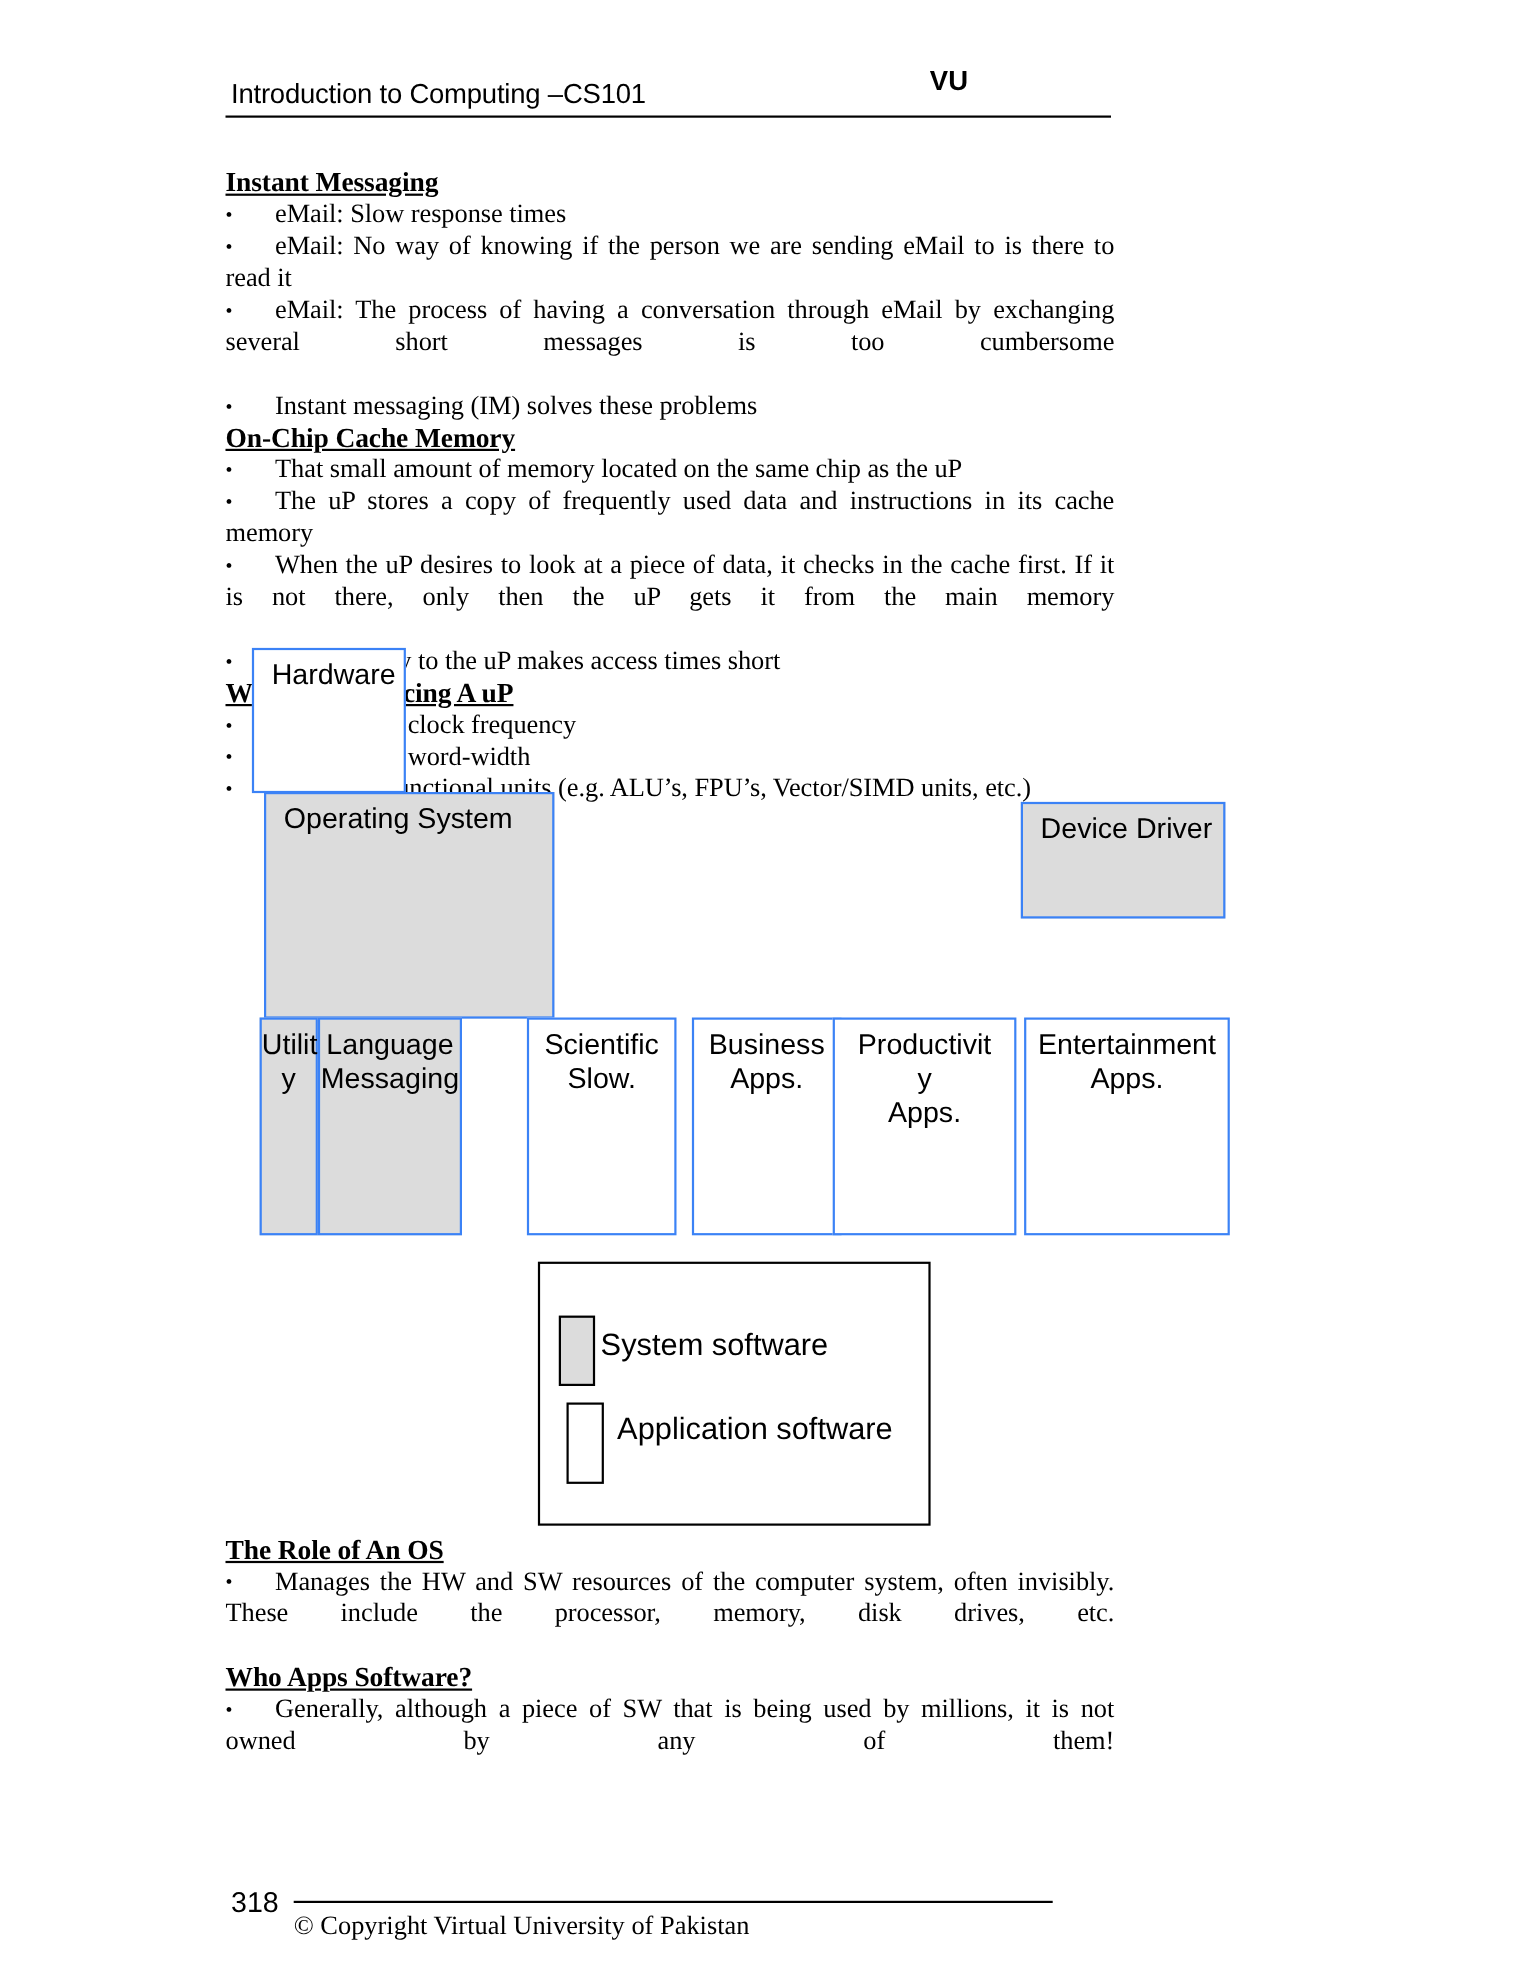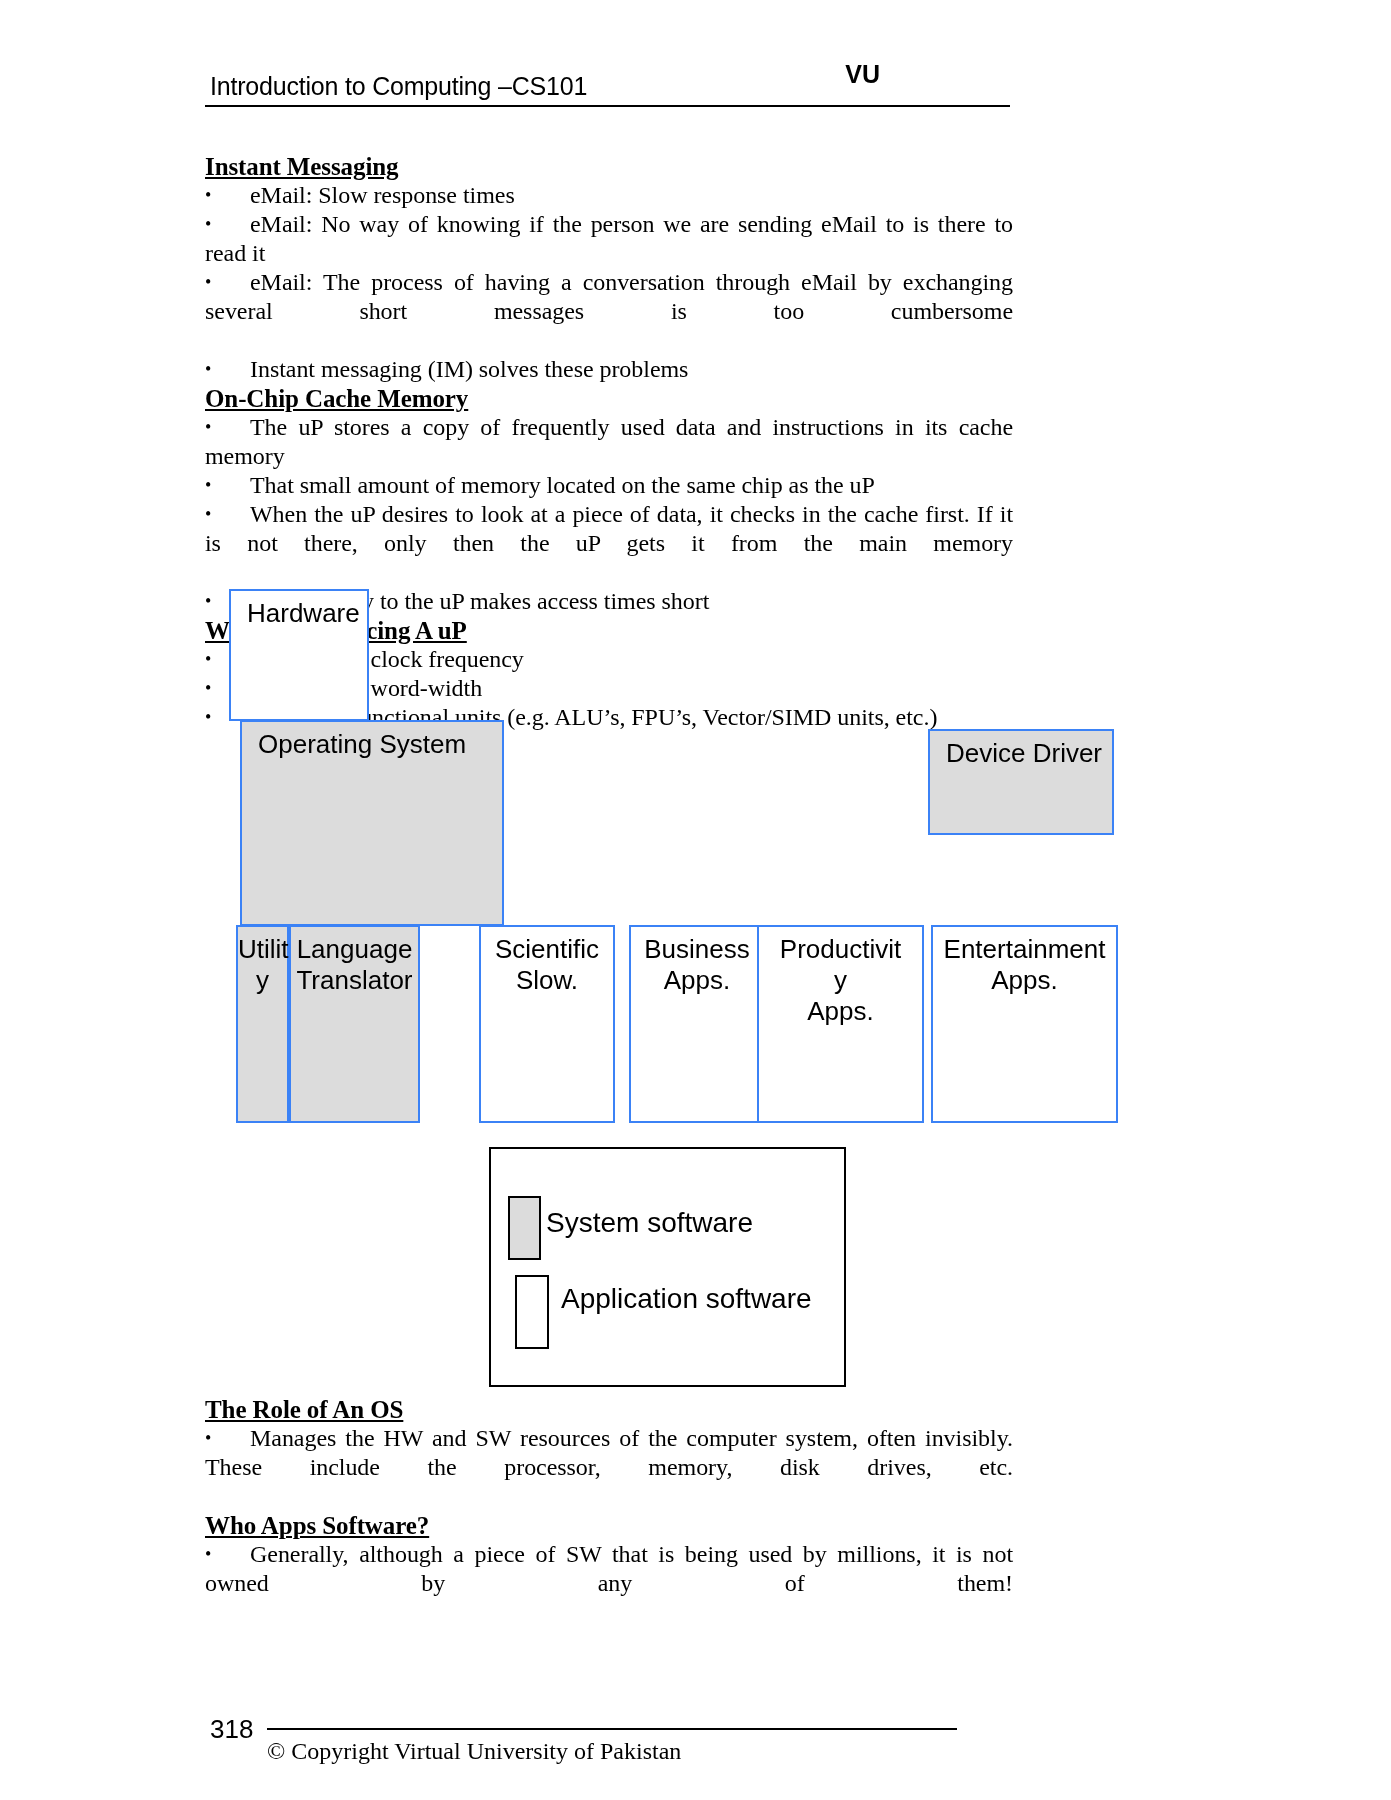--- a/index.html
+++ b/index.html
@@ -208,22 +208,22 @@
 
   <div class="content">
 
     <h2 class="sec">Instant Messaging</h2>
     <p class="para"><span class="bullet">•</span><span class="btxt">eMail: Slow response times</span></p>
     <p class="para"><span class="bullet">•</span><span class="btxt">eMail: No way of knowing if the person we are sending eMail to is there to read it</span></p>
     <p class="para para-just"><span class="bullet">•</span><span class="btxt">eMail: The process of having a conversation through eMail by exchanging several short messages is too cumbersome</span></p>
     <p class="para"><span class="bullet">•</span><span class="btxt">Instant messaging (IM) solves these problems</span></p>
 
     <h2 class="sec">On-Chip Cache Memory</h2>
+    <p class="para"><span class="bullet">•</span><span class="btxt">That small amount of memory located on the same chip as the uP</span></p>
     <p class="para"><span class="bullet">•</span><span class="btxt">The uP stores a copy of frequently used data and instructions in its cache memory</span></p>
-    <p class="para"><span class="bullet">•</span><span class="btxt">That small amount of memory located on the same chip as the uP</span></p>
     <p class="para para-just"><span class="bullet">•</span><span class="btxt">When the uP desires to look at a piece of data, it checks in the cache first.  If it is not there, only then the uP gets it from the main memory</span></p>
     <p class="para"><span class="bullet">•</span><span class="btxt">Its proximity to the uP makes access times short</span></p>
 
     <h2 class="sec">Ways of Enhancing A uP</h2>
     <p class="para"><span class="bullet">•</span><span class="btxt">Increase the clock frequency</span></p>
     <p class="para"><span class="bullet">•</span><span class="btxt">Increase the word-width</span></p>
     <p class="para"><span class="bullet">•</span><span class="btxt">Add more functional units (e.g. ALU’s, FPU’s, Vector/SIMD units, etc.)</span></p>
   </div>
 
   <div class="diagram">
@@ -240,21 +240,21 @@
       <span class="lbl">Device Driver</span>
     </div>
 
     <div class="dbox gray center" id="box-utility">
       <span class="lbl">Utilit
 y</span>
     </div>
 
     <div class="dbox gray center" id="box-langtrans">
       <span class="lbl">Language
-Translator</span>
+Messaging</span>
     </div>
 
     <div class="dbox center" id="box-scientific">
       <span class="lbl">Scientific
 Slow.</span>
     </div>
 
     <div class="dbox center" id="box-business">
       <span class="lbl">Business
 Apps.</span>

